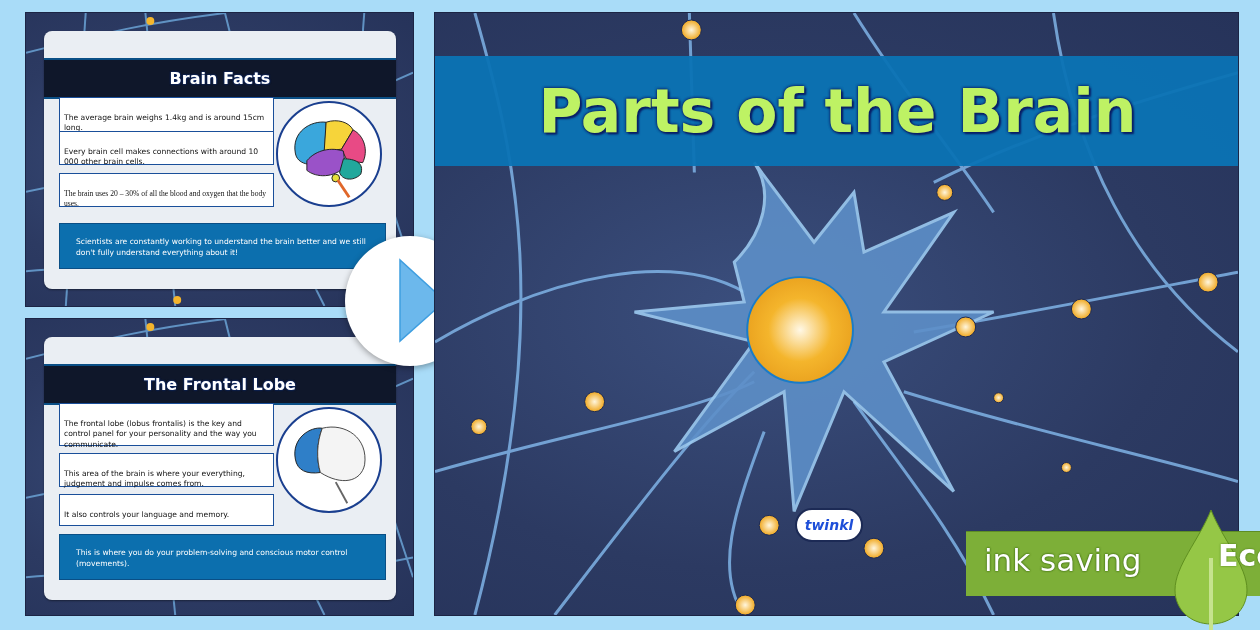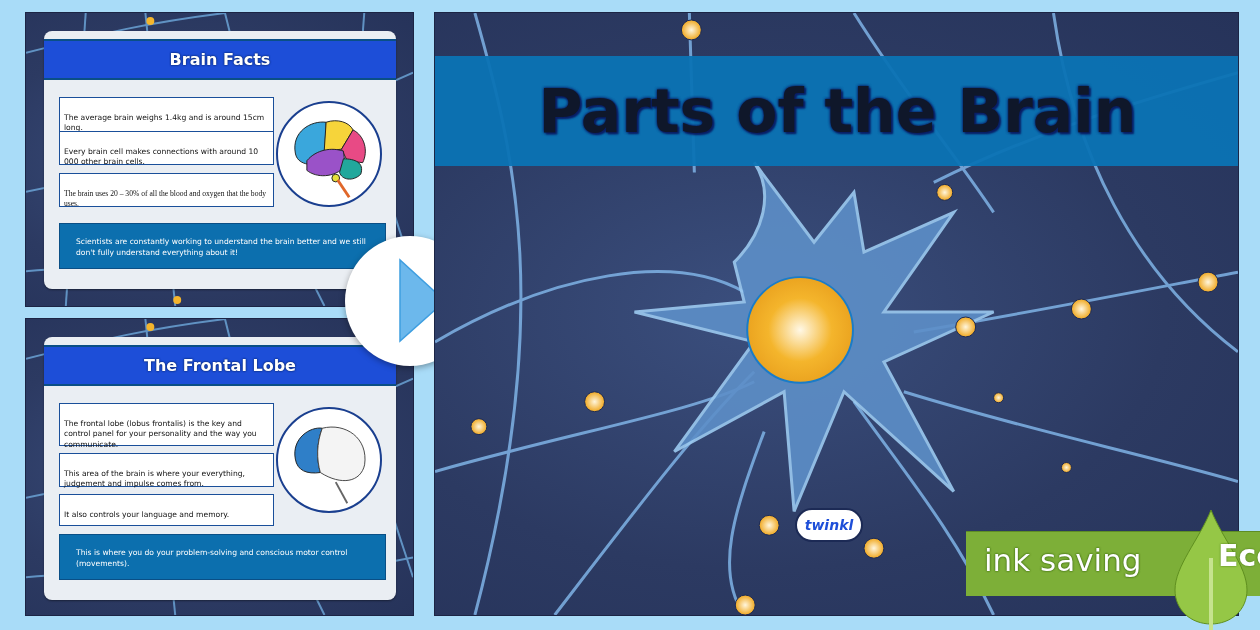--- a/index.html
+++ b/index.html
@@ -18,21 +18,21 @@
   #thumb2 { left: 25px; top: 318px; width: 389px; height: 298px; }
 
   .card {
     position: absolute; left: 18px; top: 18px; width: 352px;
     background: #eaeef3; border-radius: 8px;
     box-shadow: 0 1px 2px rgba(0,0,0,.4);
   }
   #thumb1 .card { height: 258px; }
   #thumb2 .card { height: 263px; }
   .card-title {
-    margin-top: 8px; height: 41px; background: #1d4ed8;
+    margin-top: 27px; height: 41px; background: #0f172a;
     border-top: 2px solid #0a4f86; border-bottom: 2px solid #0a4f86;
     color: #fff; font-weight: bold; font-size: 16px; text-align: center;
     line-height: 37px; text-shadow: 0 0 2px #0b2a73, 0 0 2px #0b2a73;
   }
   .fact {
     position: absolute; left: 15px; width: 215px; background: #fff;
     border: 1.5px solid #1a4f9a; font-size: 7.6px; color: #111;
     padding: 15px 4px; line-height: 1.35;
   }
   .summary {
@@ -56,21 +56,21 @@
   #play-button svg { position: absolute; left: 0; top: 0; width: 130px; height: 130px; }
 
   
   #main-slide { left: 434px; top: 12px; width: 805px; height: 604px; }
   #main-title-banner {
     position: absolute; left: 0; top: 43px; width: 805px; height: 110px;
     background: rgba(11,115,180,.95);
     display: flex; align-items: center; justify-content: center;
   }
   #main-title {
-    color: #0f172a; font-family: "DejaVu Sans", sans-serif; font-weight: bold;
+    color: #bef264; font-family: "DejaVu Sans", sans-serif; font-weight: bold;
     font-size: 60px; letter-spacing: 0px;
     text-shadow: 0 0 3px #0a1f66, 0 0 3px #0a1f66, 2px 2px 2px #0a1f66;
   }
   #twinkl-logo {
     position: absolute; left: 360px; top: 495px; width: 68px; height: 34px;
     background: #fff; border-radius: 17px; border: 2px solid #1c2a55;
     color: #1d4ed8; font-weight: bold; font-size: 14px;
     display: flex; align-items: center; justify-content: center;
     font-style: italic;
   }

